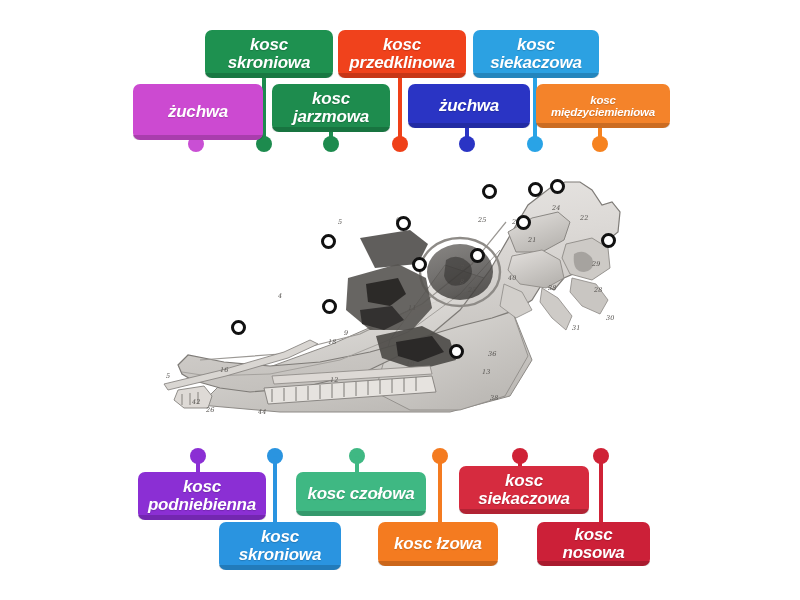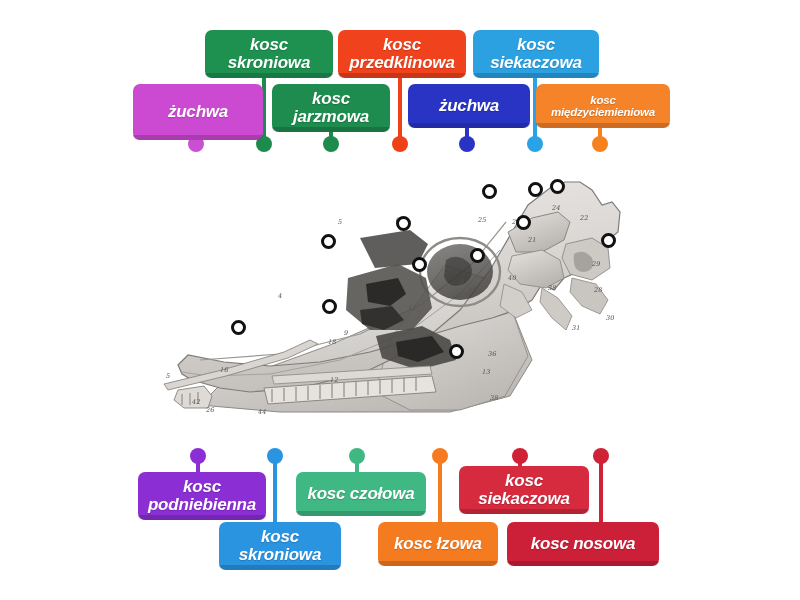--- a/index.html
+++ b/index.html
@@ -270,17 +270,17 @@
 
   <div class="chip fs17" style="left:378px;top:522px;width:120px;height:44px;background:#f47b20;">
     <span>kosc łzowa</span>
   </div>
 
   <div class="chip fs17" style="left:459px;top:466px;width:130px;height:48px;background:#d62b3f;flex-direction:column;">
     <span>kosc</span>
     <span>siekaczowa</span>
   </div>
 
-  <div class="chip fs17" style="left:507px;top:522px;width:152px;height:44px;background:#cc2038;">
+  <div class="chip fs17" style="left:537px;top:522px;width:113px;height:44px;background:#cc2038;">
     <span>kosc nosowa</span>
   </div>
 
 </div>
 
 </body></html>

